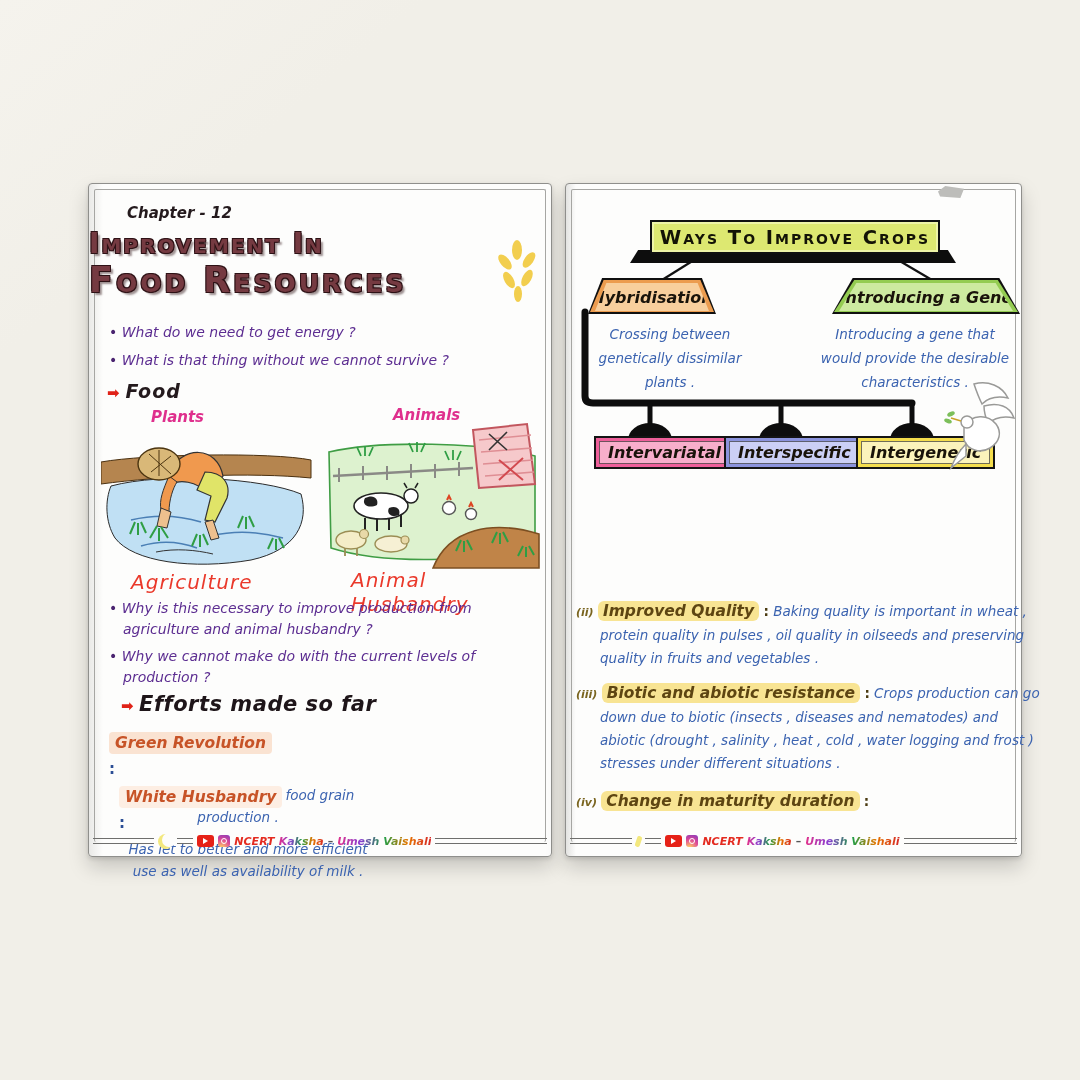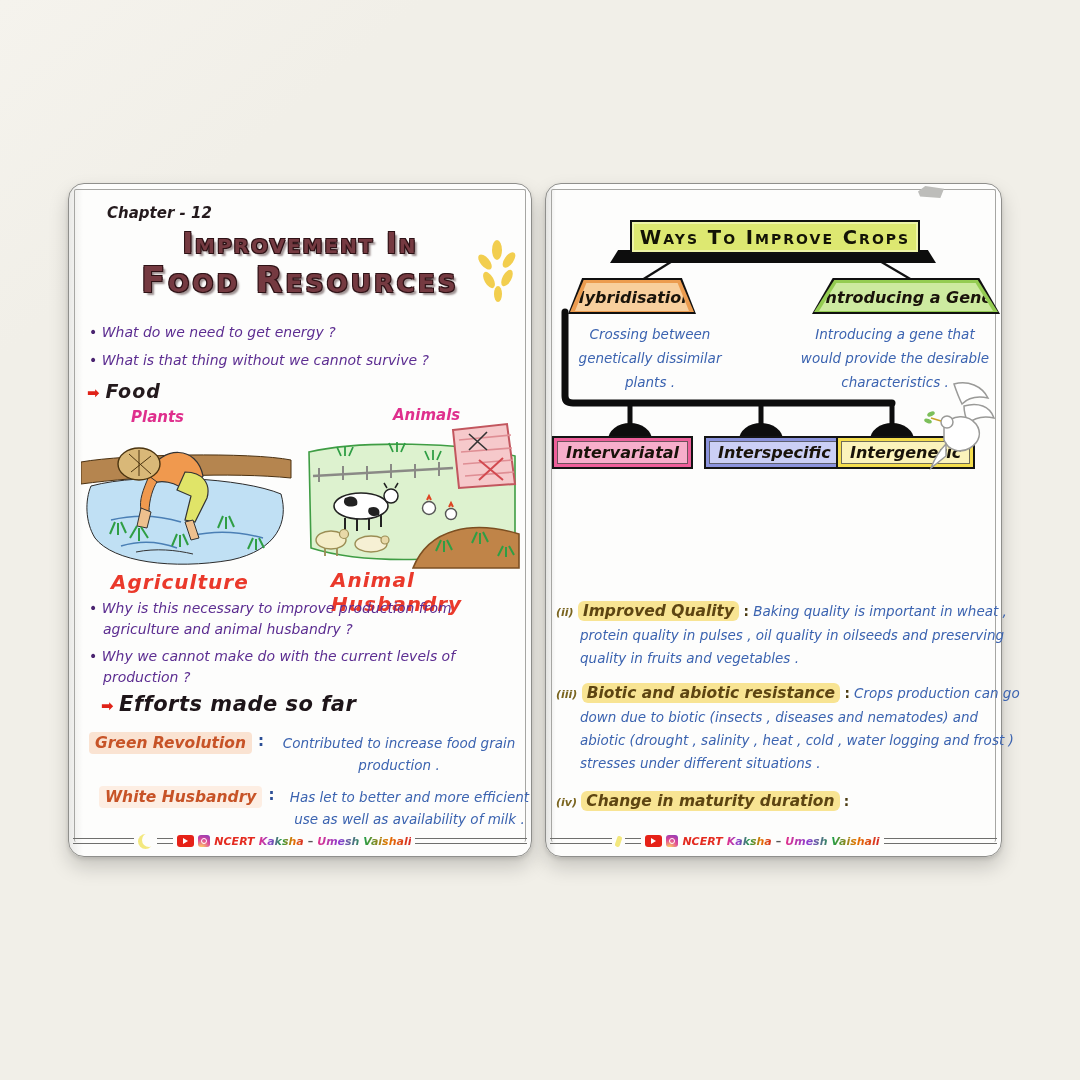--- a/index.html
+++ b/index.html
@@ -1,50 +1,50 @@
 <!DOCTYPE html>
 <html><head>
 <meta charset="utf-8">
 <style>
   html,body{margin:0;padding:0;}
   body{background:#f1efe8;font-family:"DejaVu Sans",sans-serif;}
   .canvas{position:relative;width:1080px;height:1080px;overflow:hidden;
           background:linear-gradient(140deg,#f5f3ed 0%,#f1efe8 18%);}
   .page{position:absolute;top:183px;height:672px;background:#fdfdfc;
-        border:1.5px solid #8f8f8c;border-radius:16px;
-        box-shadow:0 10px 20px rgba(0,0,0,0.18), 0 2px 4px rgba(0,0,0,0.12);}
+        border:1.5px solid #8f8f8c;border-radius:4px;
+        box-shadow:0 10px 20px rgba(0,0,0,0.18), 0 2px 4px rgba(0,0,0,0.12);margin-left:20px;}
   .page.left{left:68px;width:462px;
         background:linear-gradient(90deg,#e9e9e7 0,#fdfdfc 14px);}
   .page.right{left:545px;width:455px;
         background:linear-gradient(90deg,#e3e3e1 0,#fdfdfc 10px);}
   .frame{position:absolute;left:5px;right:5px;top:5px;bottom:14px;
          border:1.2px solid #a6a6a3;border-bottom:none;border-radius:2px;pointer-events:none;}
   
   .chapter{position:absolute;left:38px;top:20px;font-size:15px;font-weight:bold;
            font-style:italic;color:#241a1d;}
-  .title-wrap{position:absolute;left:0;right:0;top:44px;text-align:center;color:#753a41;
+  .title-wrap{position:absolute;left:0;right:0;top:44px;color:#753a41;
               font-weight:bold;font-variant:small-caps;letter-spacing:2px;
               text-shadow:1px 1px 0 #2e1216,-1px -1px 0 #2e1216,1px -1px 0 #2e1216,
                           -1px 1px 0 #2e1216,3px 3px 2px rgba(40,10,14,0.45);}
   .title1{font-size:28px;line-height:32px;}
   .title2{font-size:35px;line-height:40px;letter-spacing:3px;}
   .leaf-svg{position:absolute;left:408px;top:56px;}
   .q{position:absolute;left:20px;width:412px;color:#5c2d91;font-size:14px;
      font-style:italic;line-height:21px;padding-left:14px;text-indent:-14px;}
   .q .b{color:#4a2470;}
   .arrow{color:#e02218;font-size:15px;margin-right:5px;font-style:normal;}
   .food-h{position:absolute;left:18px;top:196px;font-size:19px;font-weight:bold;
           font-style:italic;color:#241a1d;letter-spacing:1px;}
   .lbl-pink{position:absolute;color:#df2f8d;font-size:15px;font-weight:bold;font-style:italic;}
-  .lbl-red{position:absolute;color:#ea392b;font-size:20px;font-weight:bold;
+  .lbl-red{position:absolute;color:#ea392b;font-size:20px;font-weight:normal;
            font-style:italic;letter-spacing:1px;}
   .ill{position:absolute;}
   .efforts-h{position:absolute;left:32px;top:508px;font-size:21px;font-weight:bold;
              font-style:italic;color:#1e1519;letter-spacing:0.5px;}
-  .rev{position:absolute;display:flex;align-items:flex-start;gap:6px;}
+  .rev{position:absolute;display:flex;align-items:flex-start;gap:6px;flex-direction:column;}
   .rev-lbl{white-space:nowrap;color:#c75327;font-weight:bold;font-style:italic;font-size:15.5px;
            background:#fae3d2;padding:2px 6px;border-radius:4px;}
   .rev-colon{font-weight:bold;color:#2b4e95;font-size:15px;}
   .rev-txt{width:258px;color:#3b63b0;font-size:13.5px;font-style:italic;
            line-height:22px;text-align:center;}
   
   .footer{position:absolute;left:4px;right:4px;bottom:6px;height:18px;display:flex;
           align-items:center;gap:4px;}
   .fline{height:4px;border-top:1.4px solid #6f6f6d;border-bottom:1.4px solid #6f6f6d;}
   .crescent{position:relative;width:15px;height:15px;border-radius:50%;background:#f3e87e;flex:none;}
@@ -129,21 +129,21 @@
         <ellipse cx="21" cy="54" rx="4" ry="8"></ellipse>
       </g>
     </svg>
 
     <div class="q" style="top:166px"><span class="b">•</span> <span>What is that thing without we cannot survive ?</span></div>
     <div class="q" style="top:138px"><span class="b">•</span> <span>What do we need to get energy ?</span></div>
 
     <div class="food-h"><span class="arrow">➡</span><span>Food</span></div>
 
     <div class="lbl-pink" style="left:62px;top:224px">Plants</div>
-    <div class="lbl-pink" style="left:324px;top:222px">Animals</div>
+    <div class="lbl-pink" style="left:304px;top:222px">Animals</div>
 
     <svg class="ill" style="left:12px;top:246px" width="212" height="138" viewBox="0 0 212 138">
       <path d="M0,32 C45,24 170,22 210,30 L210,48 C150,42 60,46 0,54 Z" fill="#b5854f" stroke="#4a3010" stroke-width="1"></path>
       <path d="M10,56 C62,42 162,48 200,64 C208,92 196,120 150,130 C92,140 32,132 14,108 C4,92 4,70 10,56 Z" fill="#c0e0f4" stroke="#2b2b2b" stroke-width="1"></path>
       <path d="M30,90 C55,84 80,86 100,92 M110,106 C135,100 160,102 182,108 M40,116 C60,110 80,112 96,118" fill="none" stroke="#4a7fb5" stroke-width="1.6"></path>
       <path d="M55,122 C75,118 95,120 112,124" fill="none" stroke="#333" stroke-width="1"></path>
 
       <path d="M66,44 C82,14 116,16 122,46 L108,64 C94,50 78,50 72,54 Z" fill="#f0994e" stroke="#333" stroke-width="1.2"></path>
       <path d="M104,42 C122,42 130,54 126,68 L114,92 L104,90 L110,66 L96,60 Z" fill="#e0e468" stroke="#333" stroke-width="1.2"></path>
       <path d="M112,90 L118,108 L110,110 L104,92 Z" fill="#eec08e" stroke="#333" stroke-width="1"></path>
@@ -259,21 +259,21 @@
       <div class="trap-in">Hybridisation</div>
     </div>
     <div class="trap gene" style="left:266px;top:94px;width:188px">
       <div class="trap-mid"></div>
       <div class="trap-in">Introducing a Gene</div>
     </div>
 
     <div class="fdesc" style="left:14px;top:138px;width:180px">Crossing between genetically dissimilar plants .</div>
     <div class="fdesc" style="left:248px;top:138px;width:202px">Introducing a gene that would provide the desirable characteristics .</div>
 
-    <div class="nbox pink" style="left:6px">
+    <div class="nbox pink" style="left:28px">
       <div class="nbox-in">Intervariatal</div>
     </div>
     <div class="nbox blue" style="left:158px">
       <div class="nbox-in">Interspecific</div>
     </div>
     <div class="nbox yellow" style="left:290px">
       <div class="nbox-in">Intergeneric</div>
     </div>
 
     <svg class="dove-svg" width="74" height="92" viewBox="0 0 74 92">

